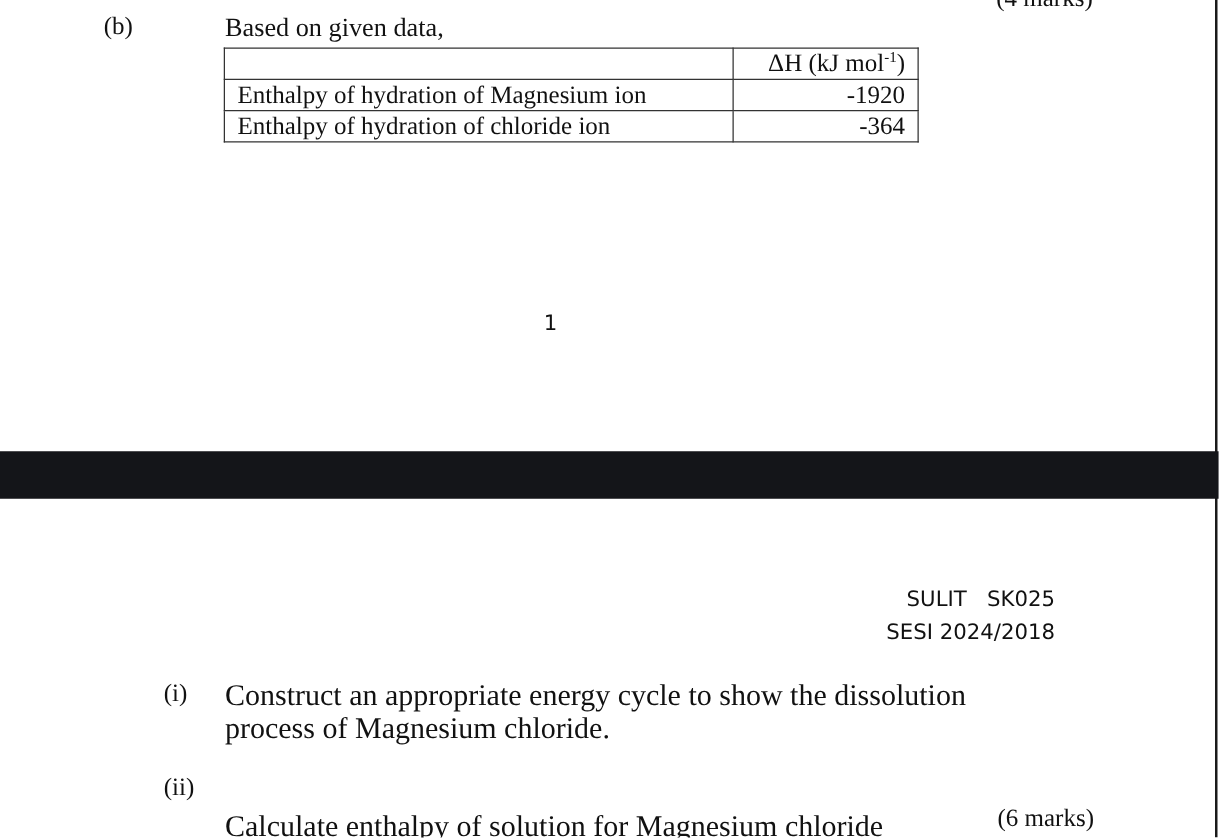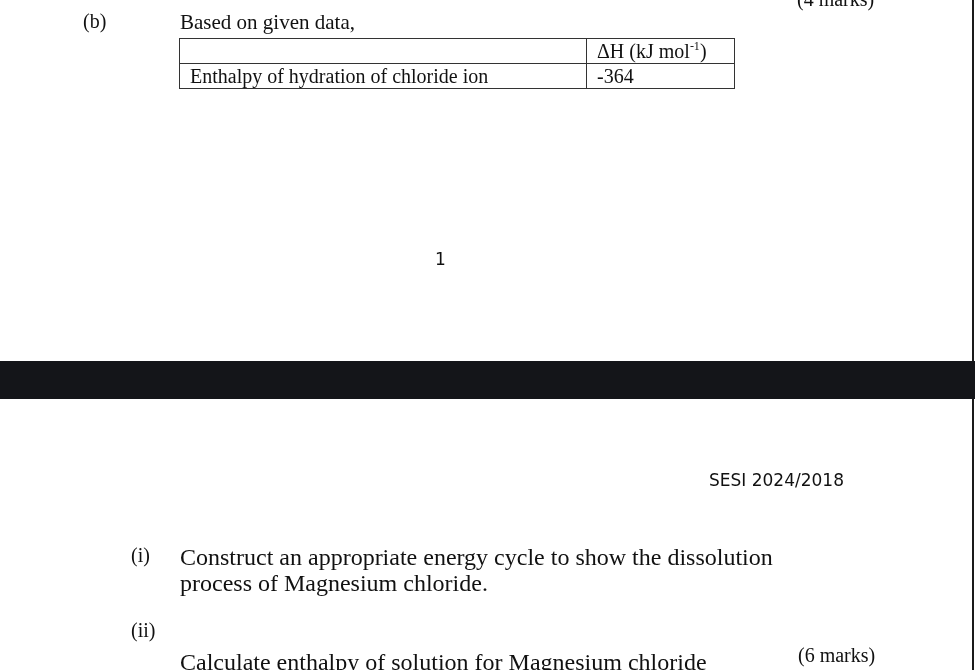--- a/index.html
+++ b/index.html
@@ -54,21 +54,21 @@
       line-height: 22px;
     }
     table.data-table td, table.data-table th {
       border: 1.3px solid #333333;
       padding: 0 10px;
       height: 24px;
       font-weight: normal;
       white-space: nowrap;
     }
     table.data-table td.label-col { width: 386px; text-align: left; }
-    table.data-table td.val-col { width: 127px; text-align: left; margin-top: 36px; }
+    table.data-table td.val-col { width: 127px; text-align: right; margin-top: 36px; }
     table.data-table sup { font-size: 12px; line-height: 0; }
 
     .page-number {
       left: 435px;
       top: 249px;
       font-family: "DejaVu Sans", "Liberation Sans", sans-serif;
       font-size: 17px;
     }
 
     .page-gap {
@@ -118,33 +118,37 @@
   <div class="abs part-label">(b)</div>
   <div class="abs intro-text">Based on given data,</div>
 
   <table class="data-table">
     <tbody>
         <tr>
       <td class="label-col"></td>
       <td class="val-col"><span>ΔH (kJ mol</span><sup>-1</sup><span>)</span></td>
     </tr>
     <tr>
+      <td class="label-col">Enthalpy of hydration of Magnesium ion</td>
+      <td class="val-col">-1920</td>
+    </tr>
+    <tr>
       <td class="label-col">Enthalpy of hydration of chloride ion</td>
       <td class="val-col">-364</td>
     </tr>
   </tbody>
     </table>
 
   <div class="abs page-number">1</div>
 </div>
 
 <div class="page-gap"></div>
 
 <div>
-  <div class="header-right"><div>SESI 2024/2018</div></div>
+  <div class="header-right"><div>SULIT   SK025</div><div>SESI 2024/2018</div></div>
 
   <div class="abs q-label" style="left:131px; top:544px;">(i)</div>
   <div class="abs q-text" style="left:180px; top:544px;">Construct an appropriate energy cycle to show the dissolution process of Magnesium chloride.</div>
 
   <div class="abs q-label" style="left:131px; top:619px;">(ii)</div>
   <div class="abs q-text" style="left:180px; top:649px; width:700px; white-space:nowrap;">Calculate enthalpy of solution for Magnesium chloride</div>
 
   <div class="abs marks-bottom">(6 marks)</div>
 </div>
 

